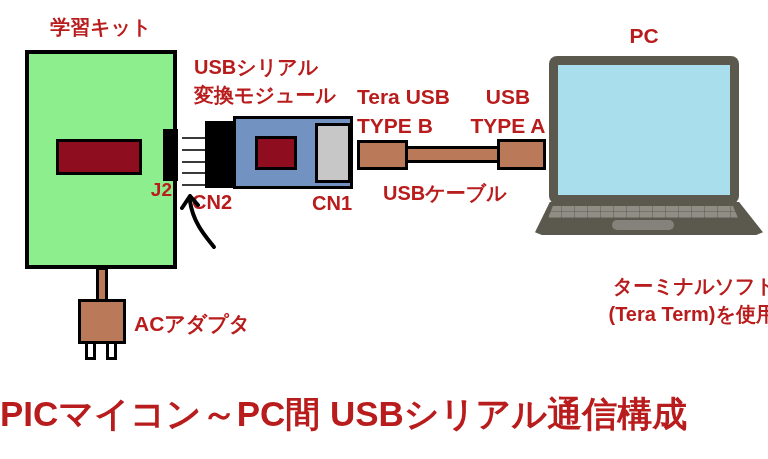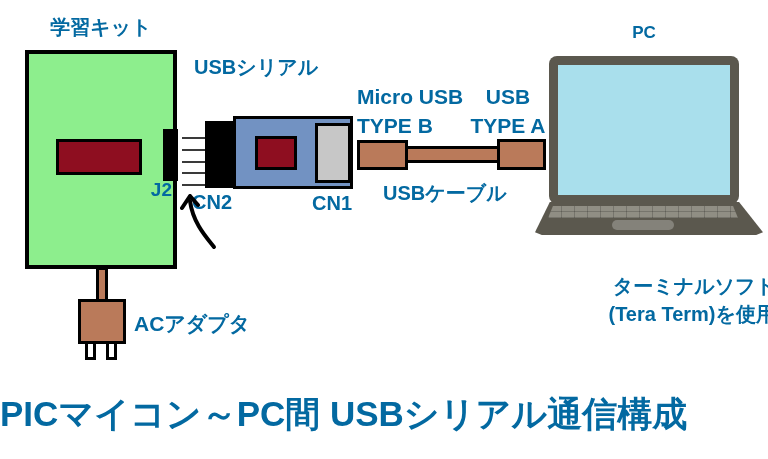--- a/index.html
+++ b/index.html
@@ -2,21 +2,21 @@
 <html style="--board-green: #8DEE8D; --chip-red: #8E0E20; --module-blue: #7292C2; --connector-gray: #C7C7C7; --cable-brown: #BA7A5A; --laptop-body: #5B584E; --laptop-screen: #A9DFEC;"><head>
 <meta charset="utf-8">
 <style>
   html,body{margin:0;padding:0;background:#fff;}
   .canvas{
     position:relative;
     width:768px;height:459px;
     background:#fff;
     font-family:"Liberation Sans","DejaVu Sans",sans-serif;
     font-weight:bold;
-    color:#0369a1;
+    color:#b91c1c;
     overflow:hidden;
   }
   .abs{position:absolute;}
   .lbl{position:absolute;white-space:nowrap;line-height:1.2;}
   .box{position:absolute;box-sizing:border-box;border:3px solid #000;}
 
   
   .kit-label{left:25px;top:15px;width:152px;text-align:center;font-size:20px;}
   .kit-board{left:25px;top:50px;width:152px;height:219px;background:var(--board-green,#8DEE8D);border-width:4px;}
   .mcu-label{left:35px;top:103px;font-size:20px;}
@@ -41,21 +41,21 @@
 
   
   .microusb-label{left:357px;top:82px;font-size:21px;line-height:29px;}
   .usba-label{left:466px;top:82px;width:84px;text-align:center;font-size:21px;line-height:29px;}
   .cable-plug-b{left:357px;top:140px;width:51px;height:30px;background:var(--cable-brown,#BA7A5A);}
   .cable-wire{left:405px;top:146px;width:95px;height:17px;background:var(--cable-brown,#BA7A5A);}
   .cable-plug-a{left:497px;top:139px;width:49px;height:31px;background:var(--cable-brown,#BA7A5A);}
   .cable-label{left:383px;top:181px;font-size:20px;}
 
   
-  .pc-label{left:549px;top:23px;width:190px;text-align:center;font-size:17px;}
+  .pc-label{left:549px;top:23px;width:190px;text-align:center;font-size:21px;}
   .laptop-screen{left:549px;top:56px;width:190px;height:148px;background:var(--laptop-body,#5B584E);border-radius:8px;}
   .laptop-display{left:558px;top:65px;width:172px;height:130px;background:var(--laptop-screen,#A9DFEC);}
   .laptop-base{left:535px;top:202px;width:228px;height:33px;background:var(--laptop-body,#5B584E);
     clip-path:polygon(6.5% 0,89.5% 0,100% 92%,97% 100%,3% 100%,0 92%);}
   .laptop-keyboard{left:548px;top:206px;width:190px;height:12px;background:#908E84;
     clip-path:polygon(2.6% 0,97.4% 0,100% 100%,0 100%);
     background-image:
       repeating-linear-gradient(90deg,rgba(0,0,0,.18) 0 1px,transparent 1px 13px),
       repeating-linear-gradient(0deg,rgba(0,0,0,.18) 0 1px,transparent 1px 6px);}
   .laptop-touchpad{left:612px;top:220px;width:62px;height:10px;background:#84827A;border-radius:5px;}
@@ -85,35 +85,36 @@
   <div class="abs pins">
     <div class="pin"></div>
     <div class="pin"></div>
     <div class="pin"></div>
     <div class="pin"></div>
     <div class="pin"></div>
   </div>
 
   <div class="lbl module-name">
     <div>USBシリアル</div>
+    <div>変換モジュール</div>
   </div>
   <div class="abs cn2-block"></div>
   <div class="box module-board"></div>
   <div class="box module-chip"></div>
   <div class="box cn1-block"></div>
   <div class="lbl cn2-label">CN2</div>
   <div class="lbl cn1-label">CN1</div>
 
   <svg class="abs pointer-arrow" viewBox="0 0 42 60" xmlns="http://www.w3.org/2000/svg">
     <path d="M34,56 C26,46 13,32 10,10" fill="none" stroke="#000" stroke-width="4" stroke-linecap="round"></path>
     <path d="M10,5 L2,17 M10,5 L18,14" fill="none" stroke="#000" stroke-width="4" stroke-linecap="round"></path>
   </svg>
 
   <div class="lbl microusb-label">
-    <div>Micro USB</div>
+    <div>Tera USB</div>
     <div>TYPE B</div>
   </div>
   <div class="lbl usba-label">
     <div>USB</div>
     <div>TYPE A</div>
   </div>
   <div class="box cable-plug-b"></div>
   <div class="box cable-wire"></div>
   <div class="box cable-plug-a"></div>
   <div class="lbl cable-label">USBケーブル</div>

